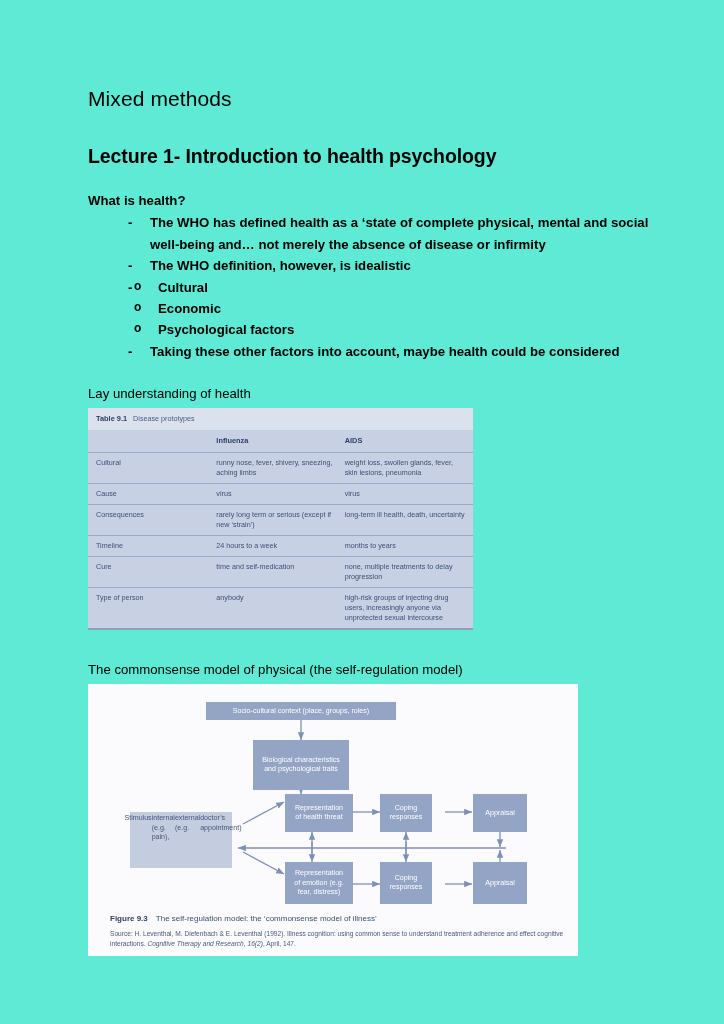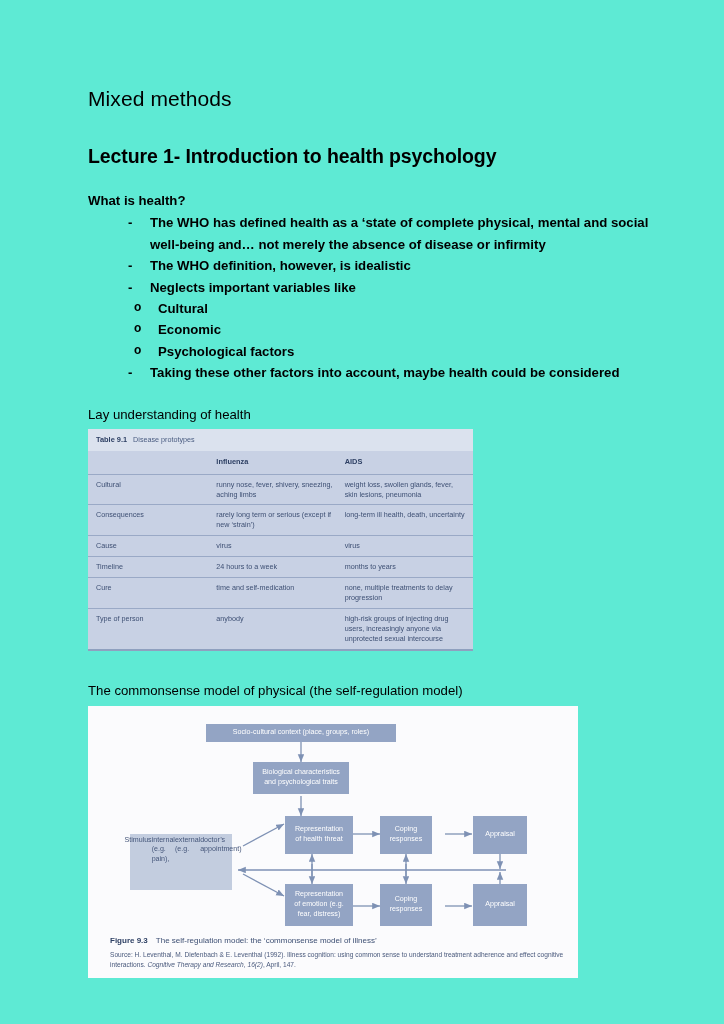--- a/index.html
+++ b/index.html
@@ -222,21 +222,20 @@
       <li>
         <span class="dash">-</span>
         <span>The WHO has defined health as a ‘state of complete physical, mental and social well-being and… not merely the absence of disease or infirmity</span>
       </li>
       <li>
         <span class="dash">-</span>
         <span>The WHO definition, however, is idealistic</span>
       </li>
       <li>
         <span class="dash">-</span>
-        <span>Neglects important variables like</span>
       </li>
     </ul>
 
     <ul class="lvl2">
       <li>
         <span class="circ">o</span>
         <span>Cultural</span>
       </li>
       <li>
         <span class="circ">o</span>
@@ -269,28 +268,28 @@
             <td class="c0"></td>
             <td class="c1">Influenza</td>
             <td class="c2">AIDS</td>
           </tr>
           <tr>
             <td class="c0">Cultural</td>
             <td class="c1">runny nose, fever, shivery, sneezing, aching limbs</td>
             <td class="c2">weight loss, swollen glands, fever, skin lesions, pneumonia</td>
           </tr>
           <tr>
+            <td class="c0">Cause</td>
+            <td class="c1">virus</td>
+            <td class="c2">virus</td>
+          </tr>
+          <tr>
             <td class="c0">Consequences</td>
             <td class="c1">rarely long term or serious (except if new ‘strain’)</td>
             <td class="c2">long-term ill health, death, uncertainty</td>
-          </tr>
-          <tr>
-            <td class="c0">Cause</td>
-            <td class="c1">virus</td>
-            <td class="c2">virus</td>
           </tr>
           <tr>
             <td class="c0">Timeline</td>
             <td class="c1">24 hours to a week</td>
             <td class="c2">months to years</td>
           </tr>
           <tr>
             <td class="c0">Cure</td>
             <td class="c1">time and self-medication</td>
             <td class="c2">none, multiple treatments to delay progression</td>
@@ -345,21 +344,21 @@
             <line x1="412" y1="180" x2="412" y2="166"></line>
 
             <line x1="418" y1="164" x2="150" y2="164"></line>
           </g>
         </svg>
 
         <div class="box" style="left:118px; top:18px; width:190px; height:18px;">
           <span>Socio-cultural context (place, groups, roles)</span>
         </div>
 
-        <div class="box" style="left:165px; top:56px; width:96px; height:32px; flex-direction:column;">
+        <div class="box" style="left:165px; top:56px; width:96px; height:50px; flex-direction:column;">
           <span>Biological characteristics</span>
           <span>and psychological traits</span>
         </div>
 
         <div class="box light" style="left:42px; top:128px; width:102px; height:56px; align-items:flex-start; justify-content:center;">
           <span>Stimulus</span>
           <span>internal (e.g. pain),</span>
           <span>external (e.g.</span>
           <span>doctor’s appointment)</span>
         </div>

